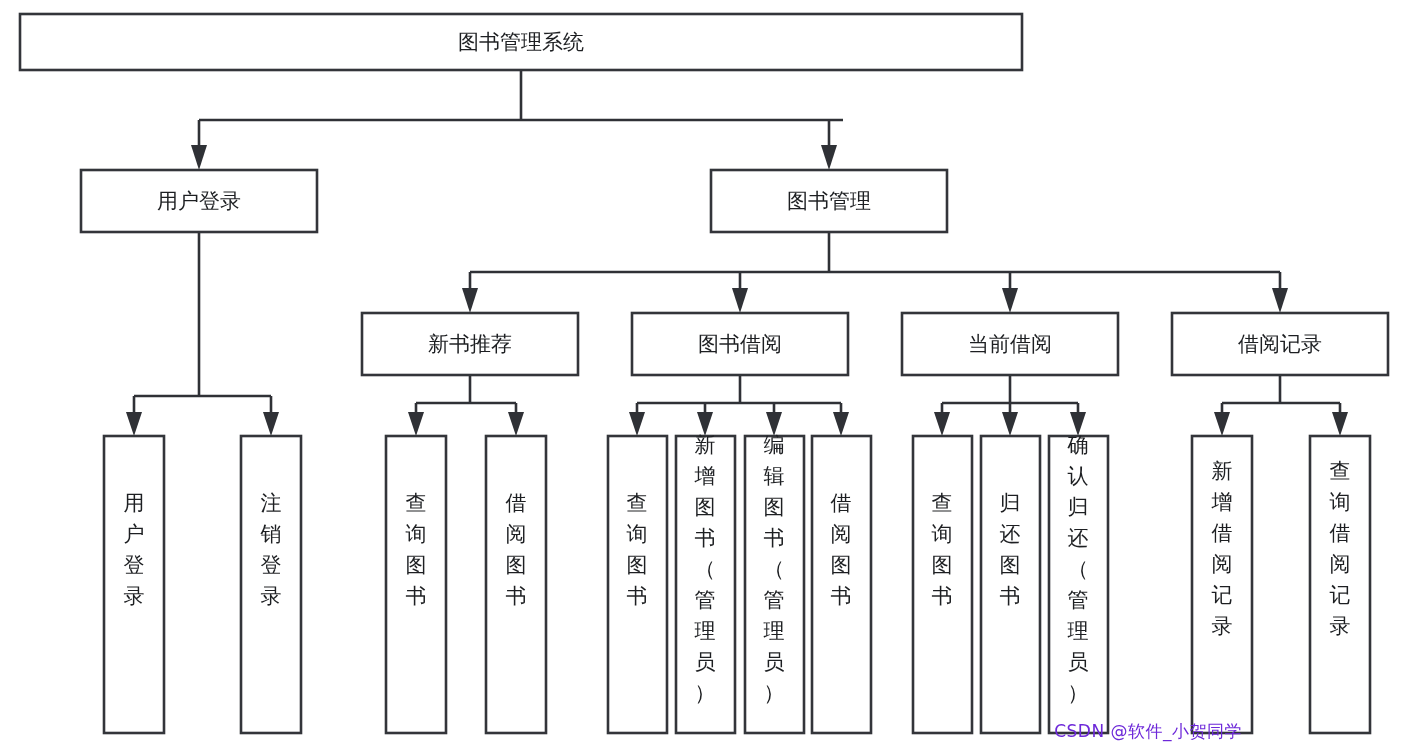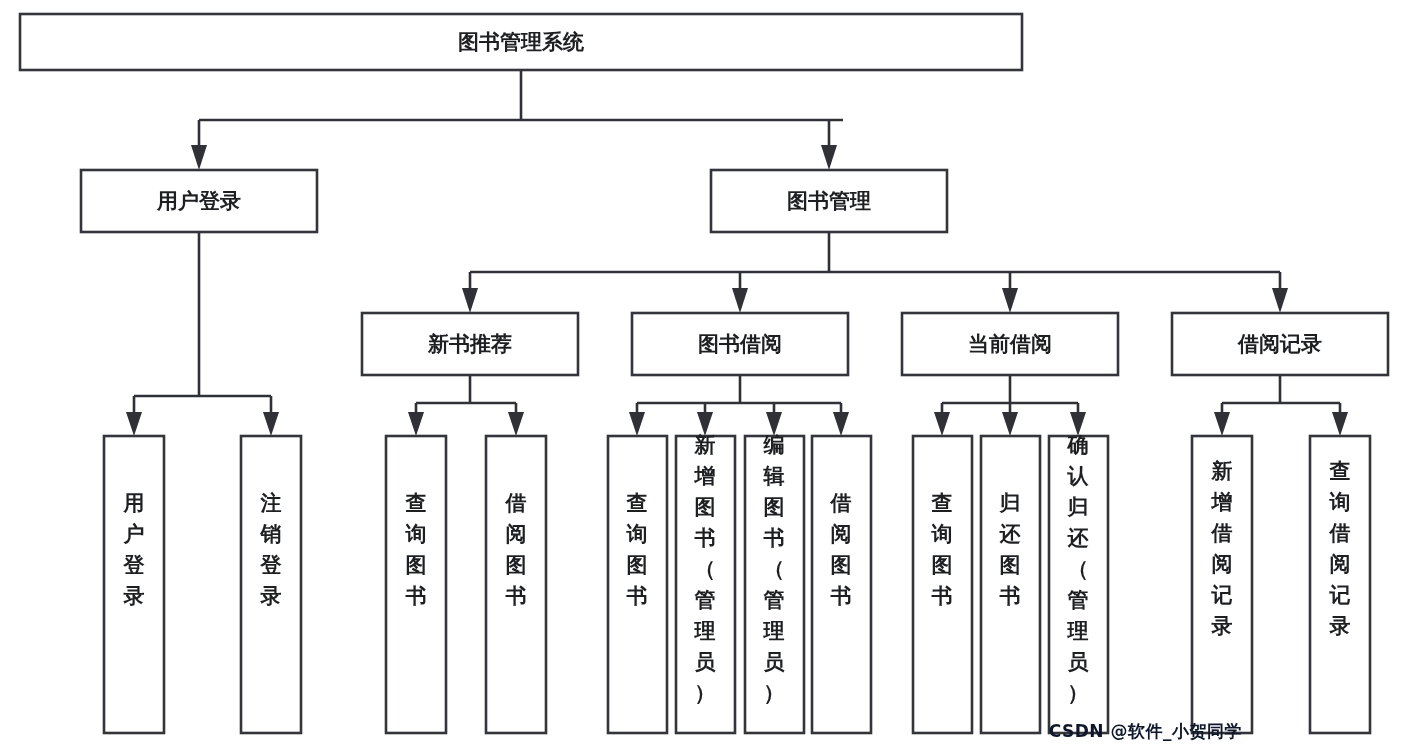--- a/index.html
+++ b/index.html
@@ -11,21 +11,20 @@
     width: 1405px;
     height: 747px;
     font-family: "DejaVu Sans", "Liberation Sans", sans-serif;
     overflow: hidden;
     position: relative;
   }
   #diagram-root {
     position: relative;
     width: 1250px;
     height: 747px;
-    font-weight: bold;
   }
   svg.canvas {
     position: absolute;
     top: 0;
     left: 0;
     width: 1405px;
     height: 747px;
   }
   .node-box {
     fill: #ffffff;
@@ -54,21 +53,21 @@
     font-family: "DejaVu Sans", "Liberation Sans", sans-serif;
     font-size: 21px;
     text-anchor: middle;
   }
   .watermark {
     position: absolute;
     right: 8px;
     bottom: 4px;
     font-family: "DejaVu Sans", "Liberation Sans", sans-serif;
     font-size: 17px;
-    color: #0f172a;
+    color: #6d28d9;
     letter-spacing: 0.5px;
     white-space: nowrap;
     user-select: none;
   }
 </style>
 </head>
 <body>
 
 <div id="diagram-root">
 

